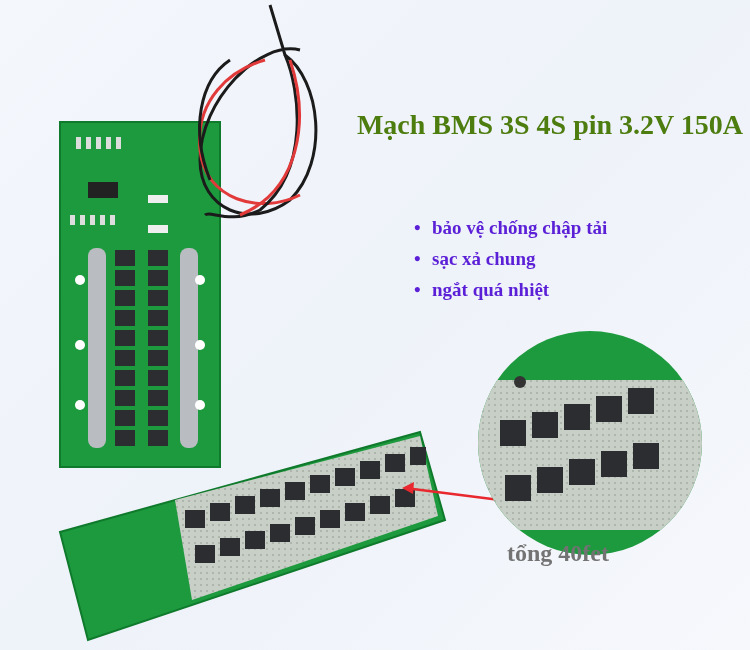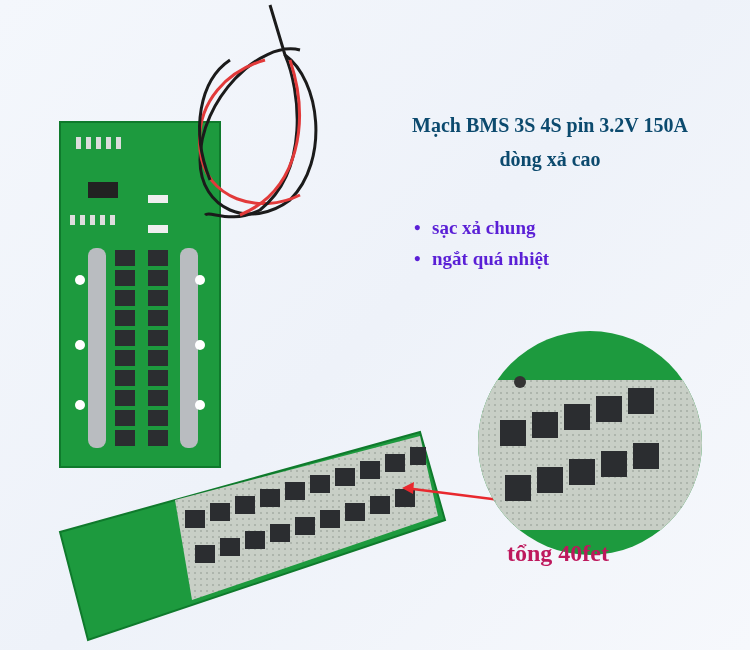--- a/index.html
+++ b/index.html
@@ -1,26 +1,26 @@
 <!DOCTYPE html>
 <html><head>
 <meta charset="utf-8">
 <style>
   html,body{margin:0;padding:0;}
   body{width:750px;height:650px;overflow:hidden;position:relative;
        background:linear-gradient(135deg,#f4f7fc 0%,#eef2f9 50%,#f6f8fc 100%);
        font-family:"Liberation Serif","DejaVu Serif",serif;}
   .photo{position:absolute;left:0;top:0;width:750px;height:650px;}
   .title{position:absolute;left:350px;top:108px;width:400px;text-align:center;
-         color:#0c4a6e;font-weight:bold;font-size:20px;line-height:34px;}
+         color:#4d7c0f;font-weight:bold;font-size:28px;line-height:34px;}
   .bullets{position:absolute;left:412px;top:212px;margin:0;padding:0;list-style:none;
            color:#5a1fd6;font-weight:bold;font-size:19px;line-height:31px;}
   .bullets li{position:relative;padding-left:20px;}
   .bullets li::before{content:"•";position:absolute;left:2px;top:0;color:#5a1fd6;}
-  .fet-label{position:absolute;left:507px;top:540px;color:#be185d;font-weight:bold;font-size:24px;}
+  .fet-label{position:absolute;left:507px;top:540px;color:#737373;font-weight:bold;font-size:24px;}
 </style>
 </head>
 <body>
 
 <svg class="photo" viewBox="0 0 750 650" xmlns="http://www.w3.org/2000/svg">
   <defs>
     <pattern id="dots" width="6" height="6" patternUnits="userSpaceOnUse">
       <rect width="6" height="6" fill="#c8cfc6"></rect>
       <circle cx="3" cy="3" r="0.8" fill="#8a958b"></circle>
     </pattern>
@@ -134,21 +134,21 @@
       <rect x="569" y="459" width="26" height="26"></rect>
         <rect x="601" y="451" width="26" height="26"></rect>
       <rect x="633" y="443" width="26" height="26"></rect>
     </g>
     <circle cx="520" cy="382" r="6" fill="#333"></circle>
   </g>
 </svg>
 
 <div class="title">
   <div>Mạch BMS 3S 4S pin 3.2V 150A</div>
-  <div>dòng xả cao</div>
 </div>
 
 <ul class="bullets">
+  <li>bảo vệ chống chập tải</li>
   <li>sạc xả chung</li>
   <li>ngắt quá nhiệt</li>
 </ul>
 
 <div class="fet-label">tổng 40fet</div>
 
 </body></html>

